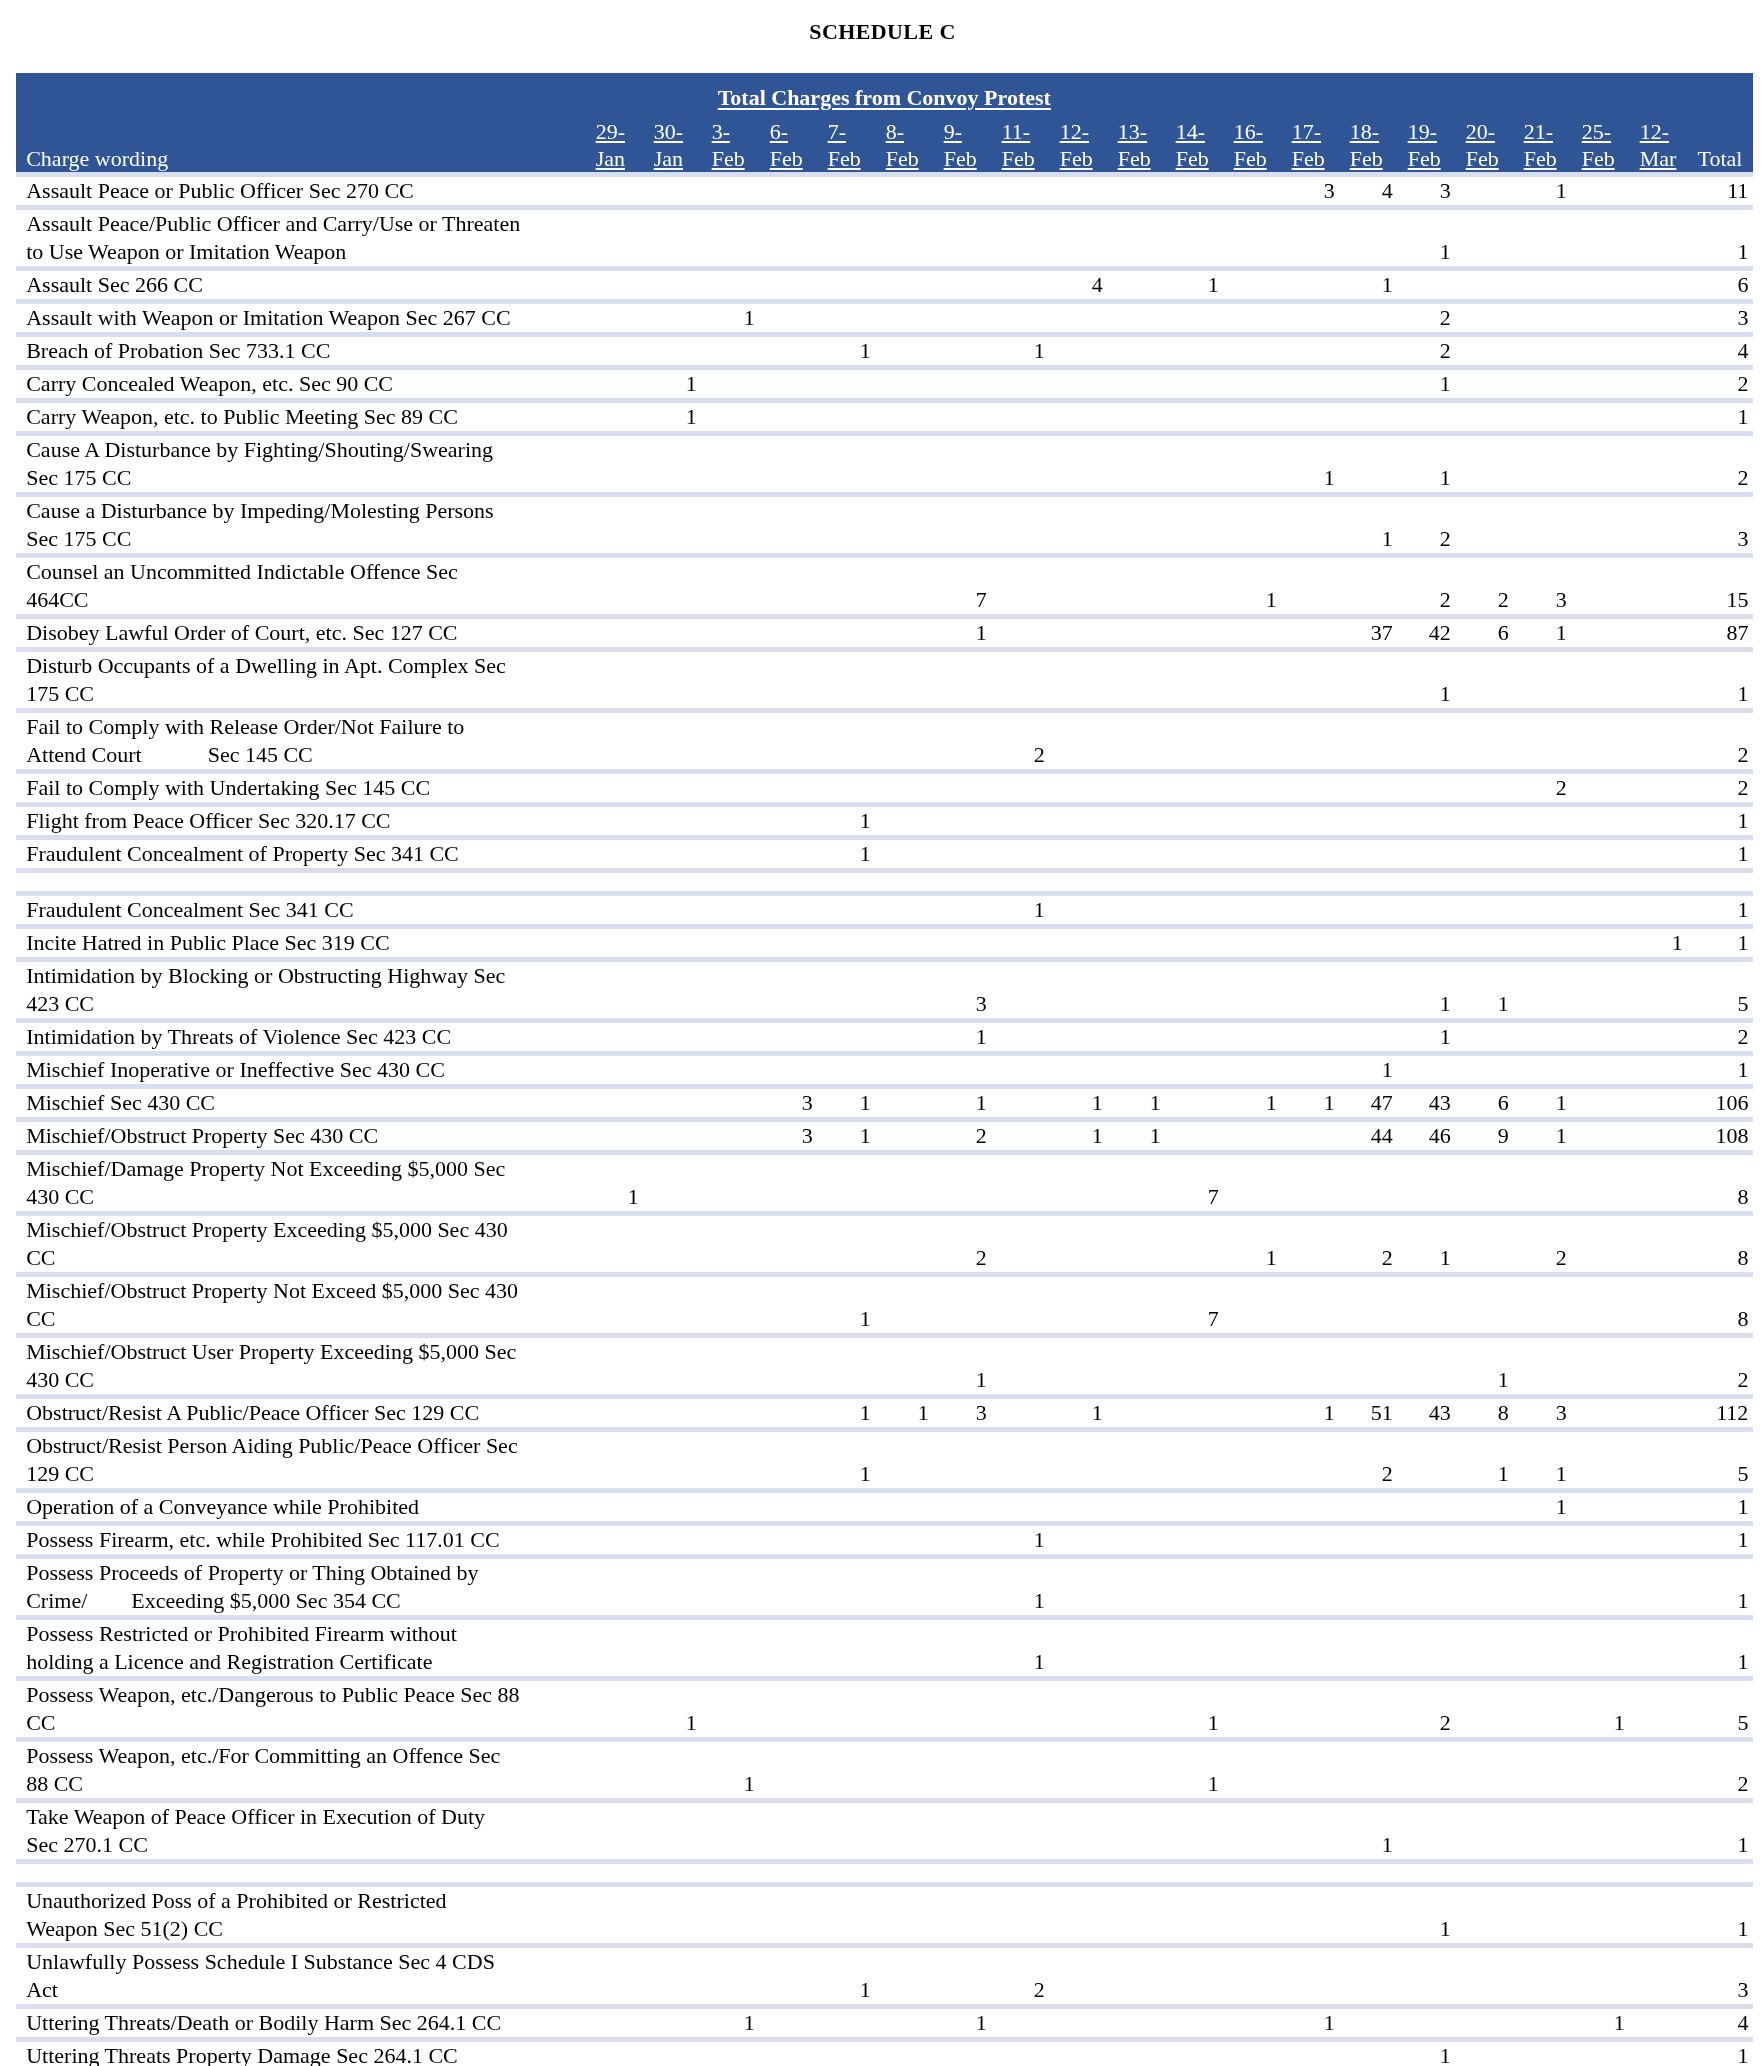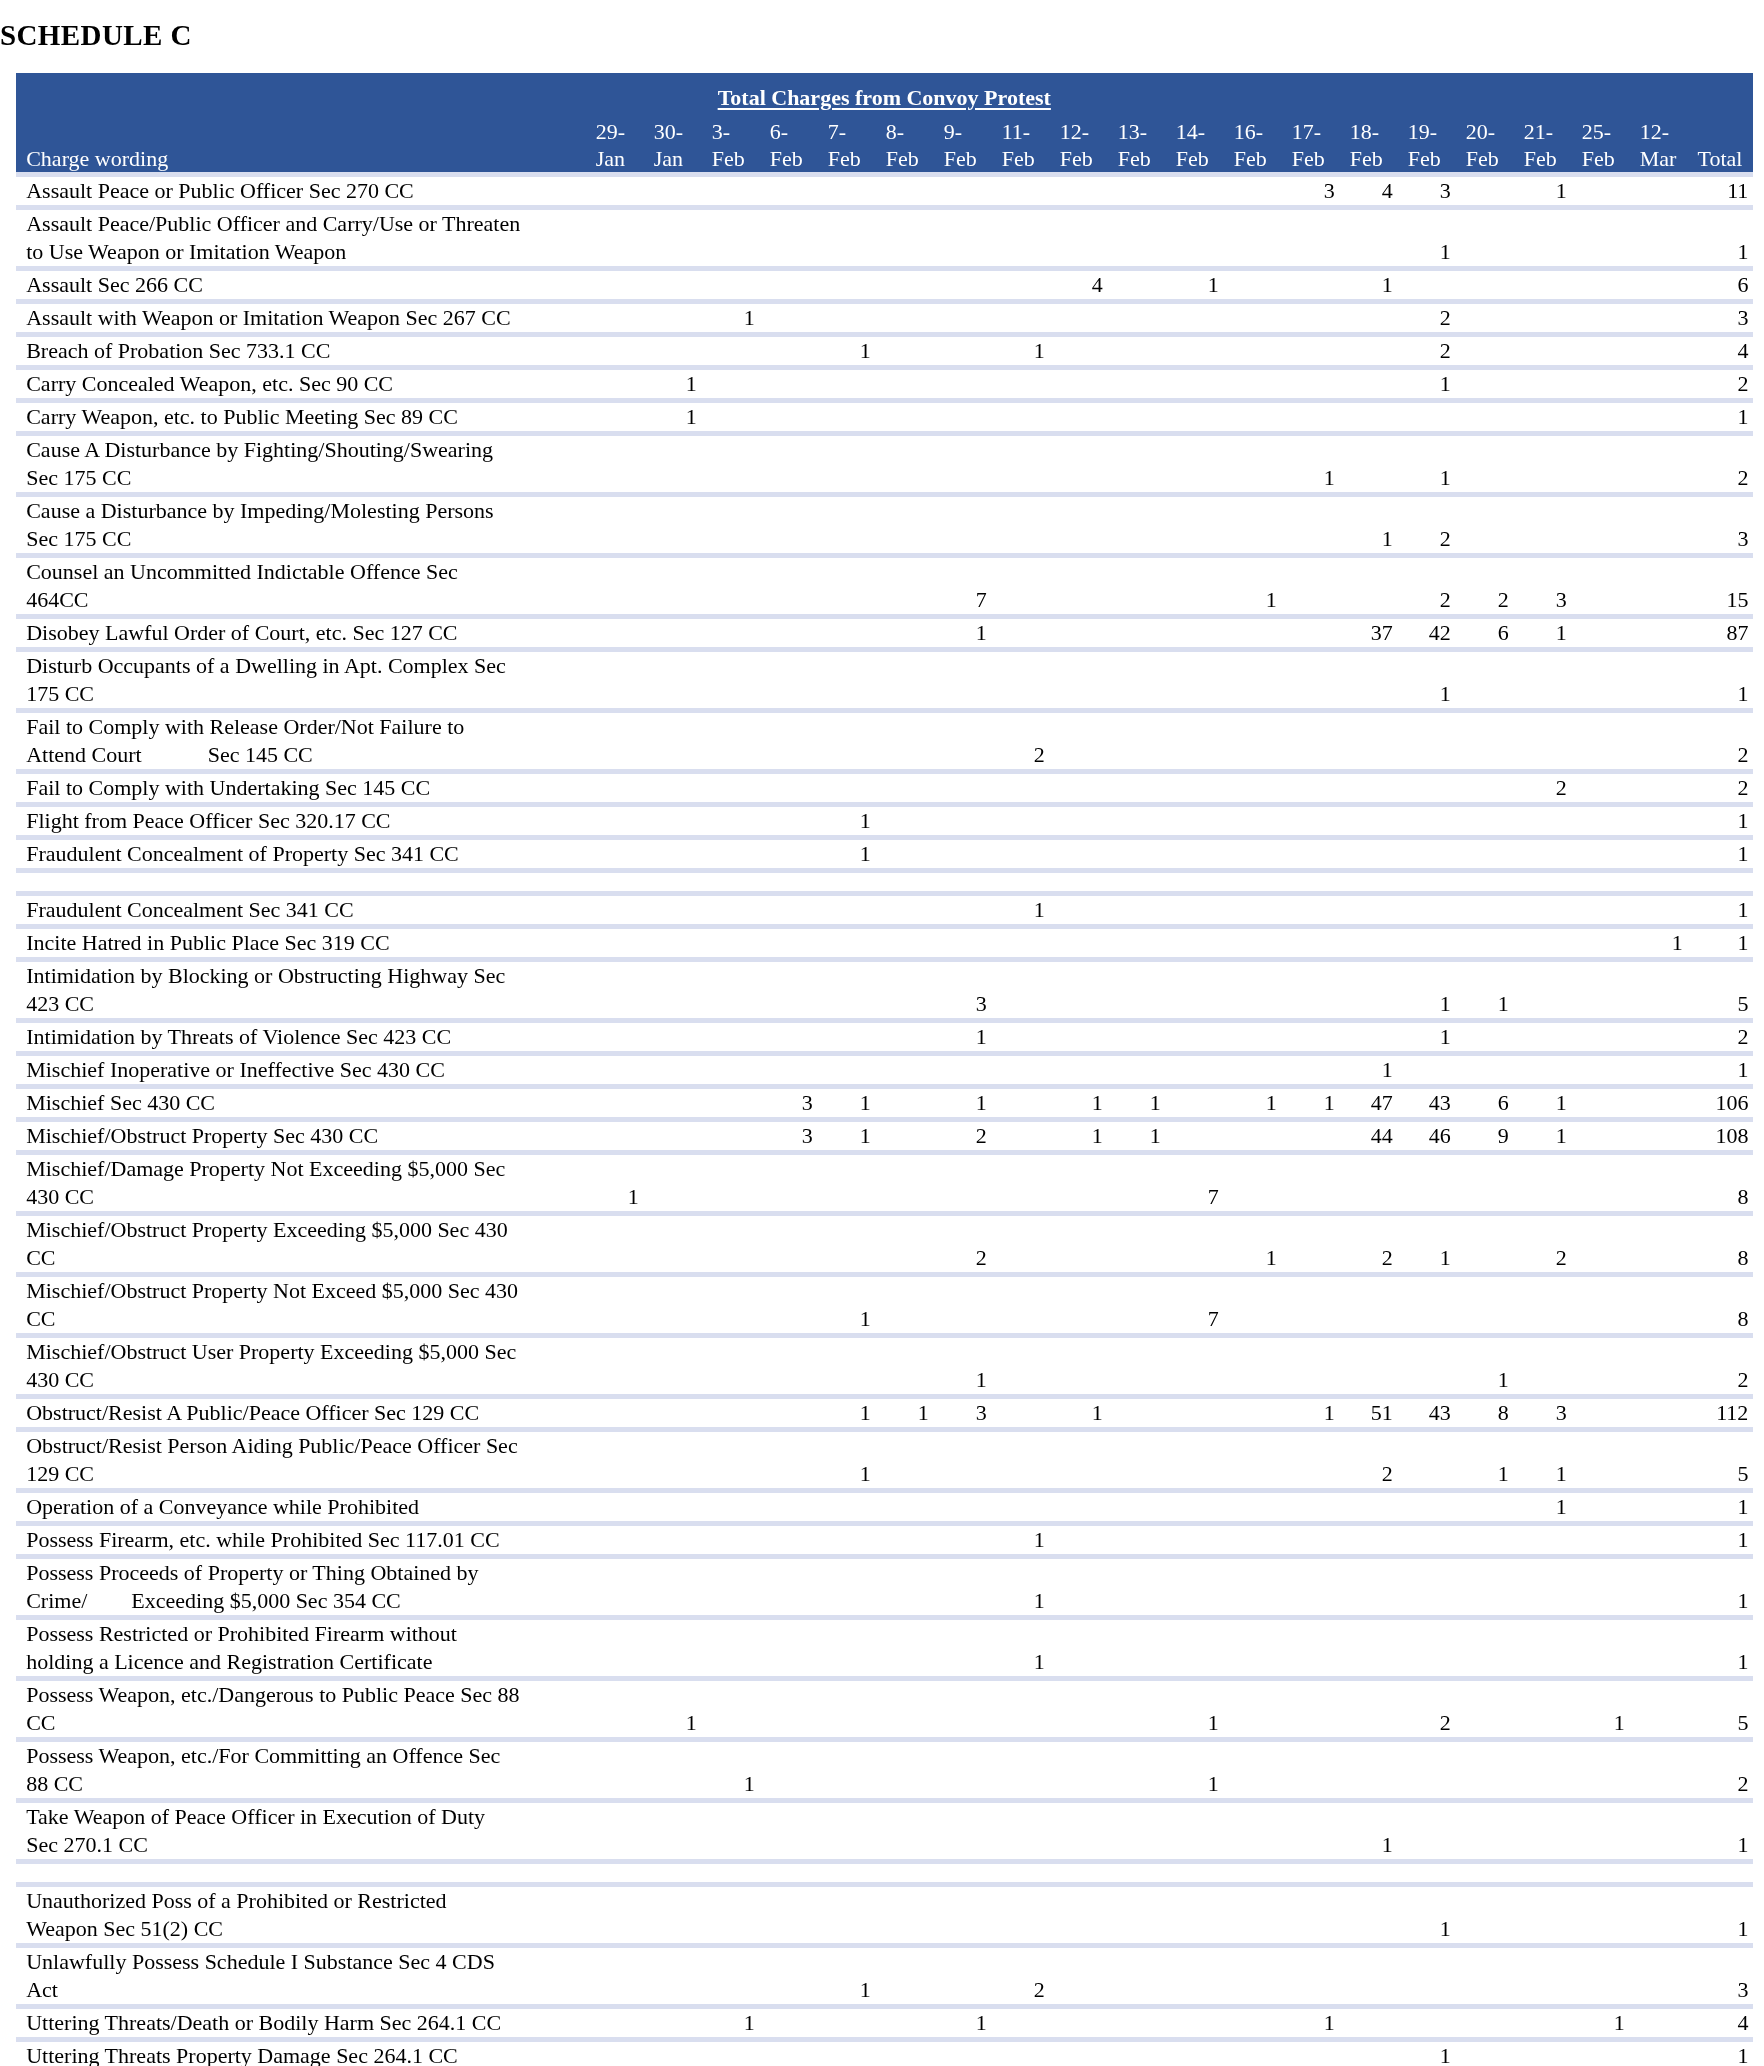--- a/index.html
+++ b/index.html
@@ -1,31 +1,31 @@
 <!DOCTYPE html>
 <html style="font-size:12px"><head>
 <meta charset="utf-8">
 <style>
   html, body { margin: 0; padding: 0; background: #ffffff; }
   body { width: 1765px; height: 2066px; position: relative; overflow: hidden;
          font-family: "Liberation Serif", "DejaVu Serif", serif; color: #000; }
-  .doc-title { position: absolute; top: 19.4px; left: 0; width: 1765px; 
-               font-weight: bold; font-size: 29px; letter-spacing: 0.4px; }
+  .doc-title { position: absolute; top: 19.4px; left: 0; width: 1765px; text-align: center;
+               font-weight: bold; font-size: 22px; letter-spacing: 0.4px; }
   table.sched { position: absolute; top: 73px; left: 15.7px; width: 1735px;
                 border-collapse: collapse; table-layout: fixed; font-size: 22px; }
   table.sched col.c-label { width: 574px; }
   table.sched col.c-date { width: 58px; }
   table.sched col.c-total { width: 61px; }
   thead th { background: #2f5597; color: #ffffff; font-weight: normal; padding: 0; }
   thead tr.super th { height: 39px; vertical-align: bottom; }
   .super-title { font-weight: bold; text-decoration: underline; text-underline-offset: 3px;
                  text-decoration-thickness: 1.5px; display: inline-block; padding-bottom: 1.5px; }
   thead tr.cols th { height: 60px; vertical-align: bottom; line-height: 27px; padding-bottom: 0; }
   thead tr.cols th.label-h { text-align: left; padding-left: 10.5px; }
-  thead tr.cols th.date-h { text-align: right; padding-right: 4.5px; }
+  thead tr.cols th.date-h { text-align: right; padding-right: 4.5px; text-decoration: underline; }
   thead tr.cols th.total-h { padding-right: 4.5px; }
   thead tr.cols { border-bottom: 5.2px solid #d9deef; }
   tbody td { padding: 0; vertical-align: bottom; line-height: 28px; }
   tbody tr { border-bottom: 5.2px solid #d9deef; }
   tbody tr.one td { height: 27px; }
   tbody tr.two td { height: 52px; padding-bottom: 0; }
   tbody tr.spacer td { height: 18px; }
   td.label { text-align: left; padding-left: 10.5px; white-space: pre; overflow: hidden; }
   td.num { text-align: right; padding-right: 9px; }
   td.num.total { padding-right: 4.5px; }

